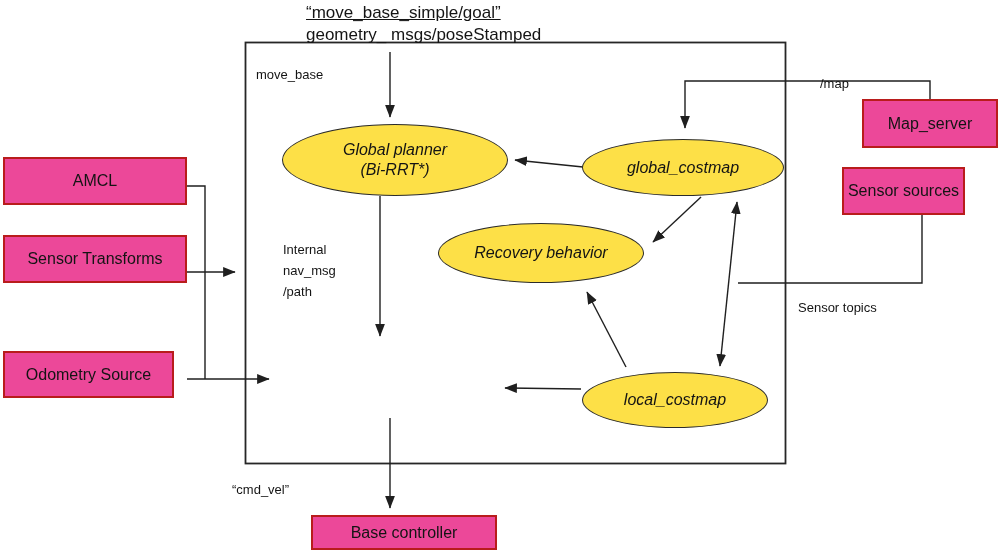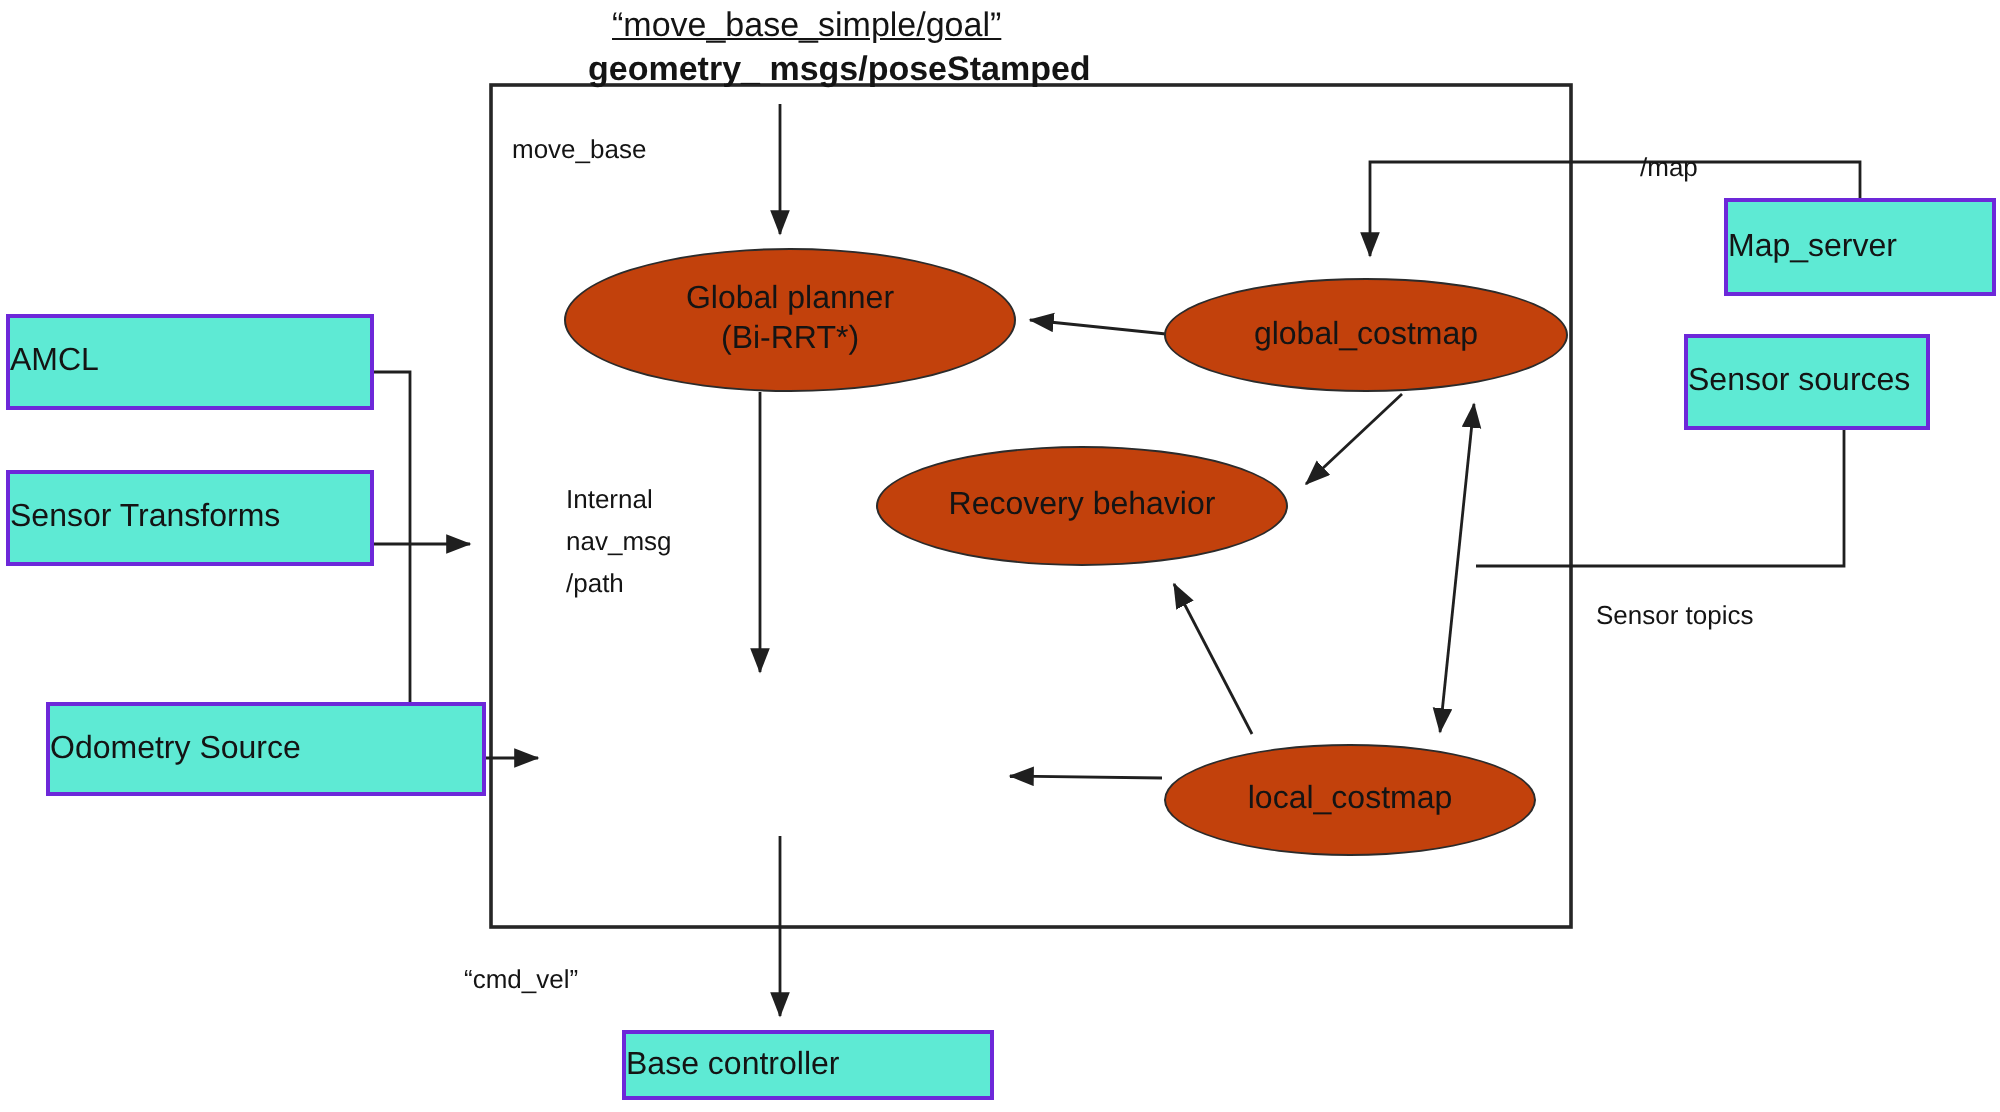--- a/index.html
+++ b/index.html
@@ -3,28 +3,28 @@
 <meta charset="utf-8">
 <style>
   html,body{margin:0;padding:0;background:#ffffff;}
   #stage{
     position:relative;width:1000px;height:556px;background:#ffffff;
     font-family:"Liberation Sans","DejaVu Sans",sans-serif;color:#151515;
     overflow:hidden;
   }
   .layer{position:absolute;left:0;top:0;width:1000px;height:556px;}
   .node-box{
-    position:absolute;box-sizing:border-box;border:2px solid #6d28d9;background:#5eead4;
-    display:flex;align-items:center;justify-content:flex-start;
+    position:absolute;box-sizing:border-box;border:2px solid #b91c1c;background:#ec4899;
+    display:flex;align-items:center;justify-content:center;
     font-size:16px;color:#141414;text-align:center;
   }
   .ellipse{
     position:absolute;box-sizing:border-box;border:1.6px solid #2b2b2b;border-radius:50%;
-    background:#c2410c;display:flex;flex-direction:column;align-items:center;justify-content:center;
-    font-size:16px;color:#141414;text-align:center;line-height:20px;
+    background:#fde047;display:flex;flex-direction:column;align-items:center;justify-content:center;
+    font-size:16px;color:#141414;text-align:center;line-height:20px;font-style:italic;
   }
   .edge-label{
     position:absolute;font-size:13px;color:#141414;white-space:pre-line;line-height:21px;
   }
   .edge-label.big{font-size:17px;}
 </style>
 </head>
 <body>
 
 <div id="stage">
@@ -69,21 +69,21 @@
   </svg>
 
   <div class="node-box" style="left:3px;top:157px;width:184px;height:48px;">
     <span>AMCL</span>
   </div>
 
   <div class="node-box" style="left:3px;top:235px;width:184px;height:48px;">
     <span>Sensor Transforms</span>
   </div>
 
-  <div class="node-box" style="left:3px;top:351px;width:220px;height:47px;margin-left:20px;">
+  <div class="node-box" style="left:3px;top:351px;width:171px;height:47px;">
     <span>Odometry Source</span>
   </div>
 
   <div class="node-box" style="left:862px;top:99px;width:136px;height:49px;">
     <span>Map_server</span>
   </div>
 
   <div class="node-box" style="left:842px;top:167px;width:123px;height:48px;">
     <span>Sensor sources</span>
   </div>
@@ -105,21 +105,21 @@
     <span>Recovery behavior</span>
   </div>
 
 
   <div class="ellipse" style="left:582px;top:372px;width:186px;height:56px;">
     <span>local_costmap</span>
   </div>
 
   <div class="edge-label big" style="left:306px;top:2px;text-decoration:underline;">“move_base_simple/goal”</div>
 
-  <div class="edge-label big" style="left:294px;top:24px;font-weight:bold;">geometry_ msgs/poseStamped</div>
+  <div class="edge-label big" style="left:306px;top:24px;">geometry_ msgs/poseStamped</div>
 
   <div class="edge-label" style="left:256px;top:64px;">move_base</div>
 
   <div class="edge-label" style="left:283px;top:211px;margin-top:28px;">Internal
 nav_msg
 /path</div>
 
   <div class="edge-label" style="left:820px;top:73px;">/map</div>
 
   <div class="edge-label" style="left:798px;top:297px;">Sensor topics</div>

